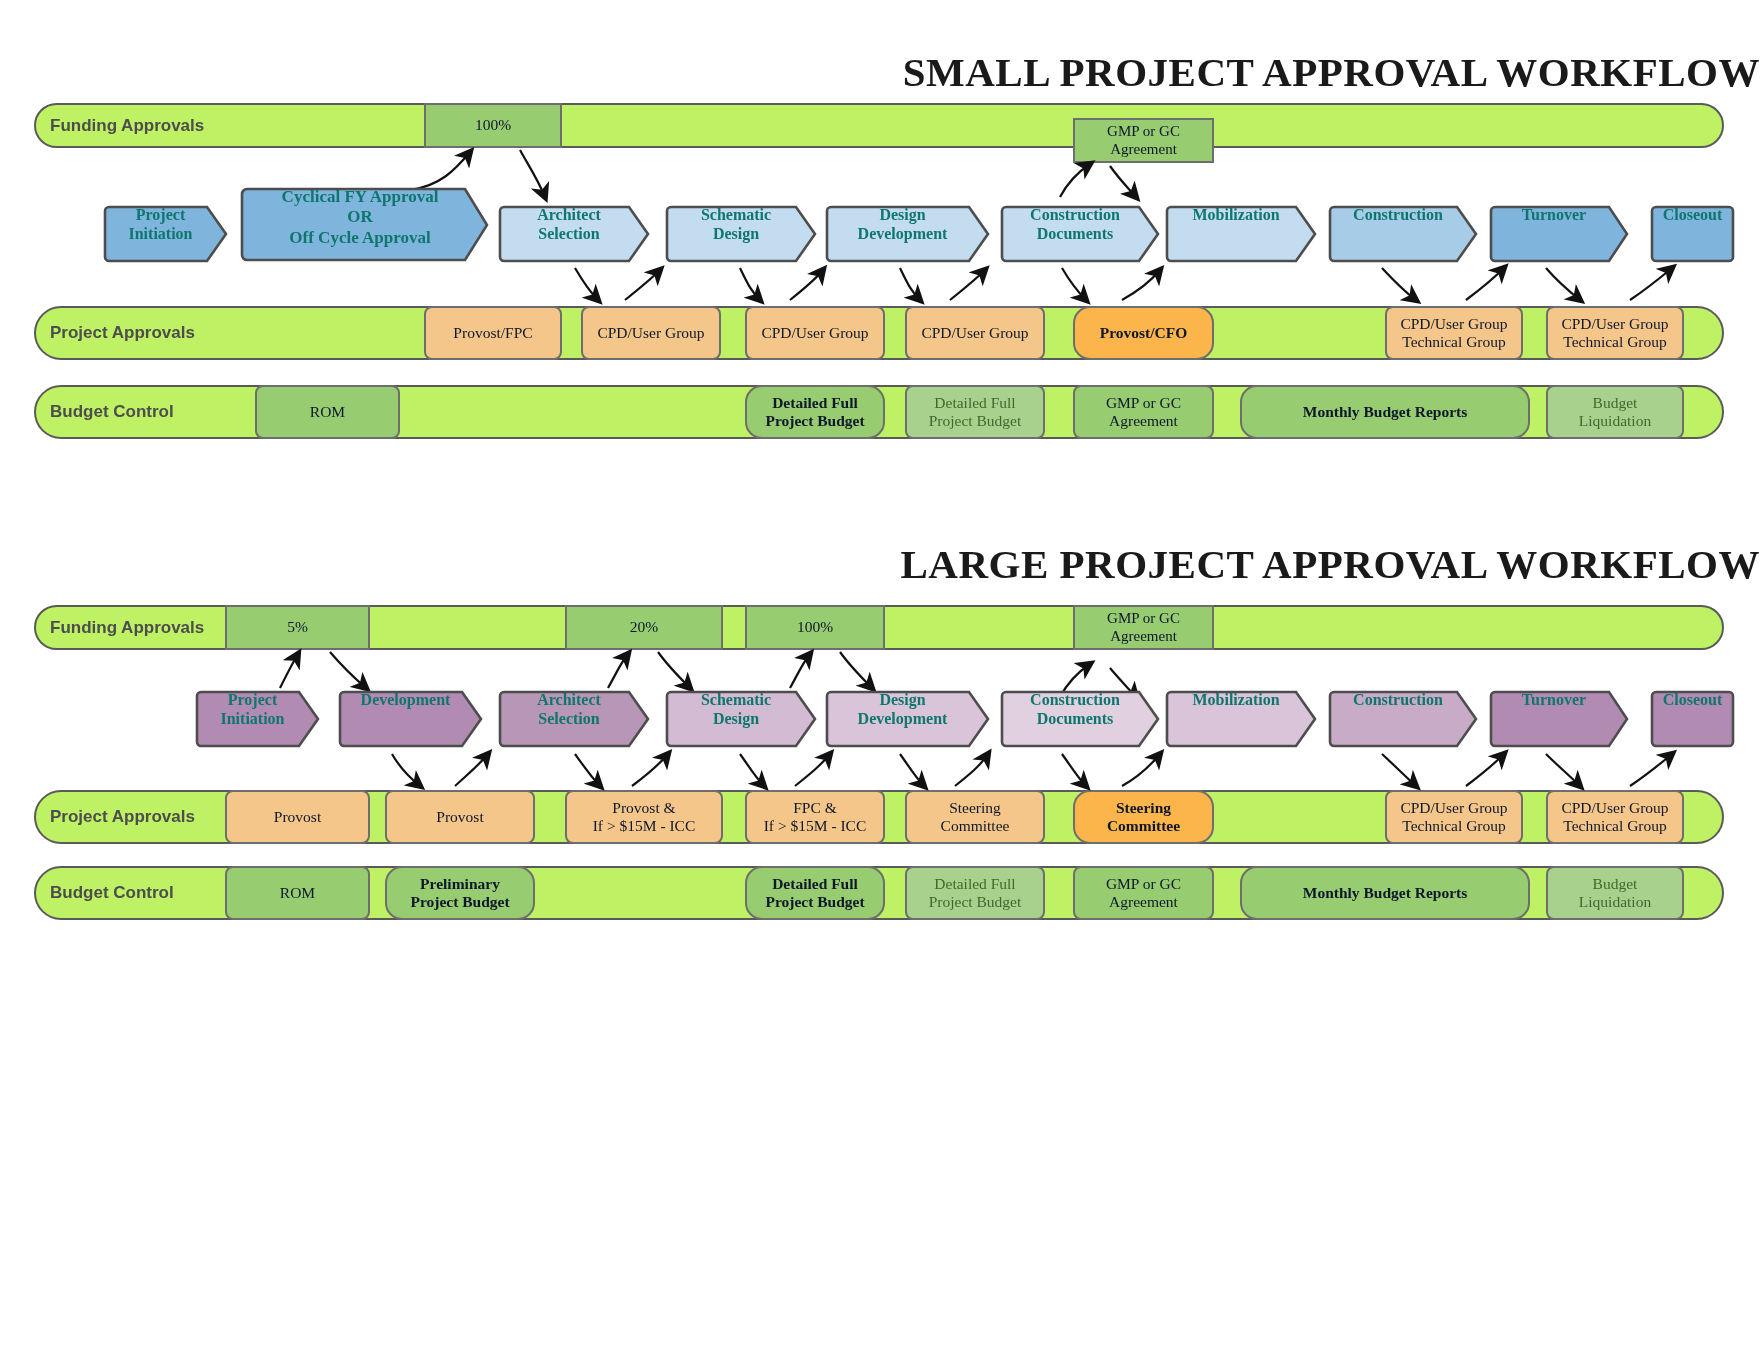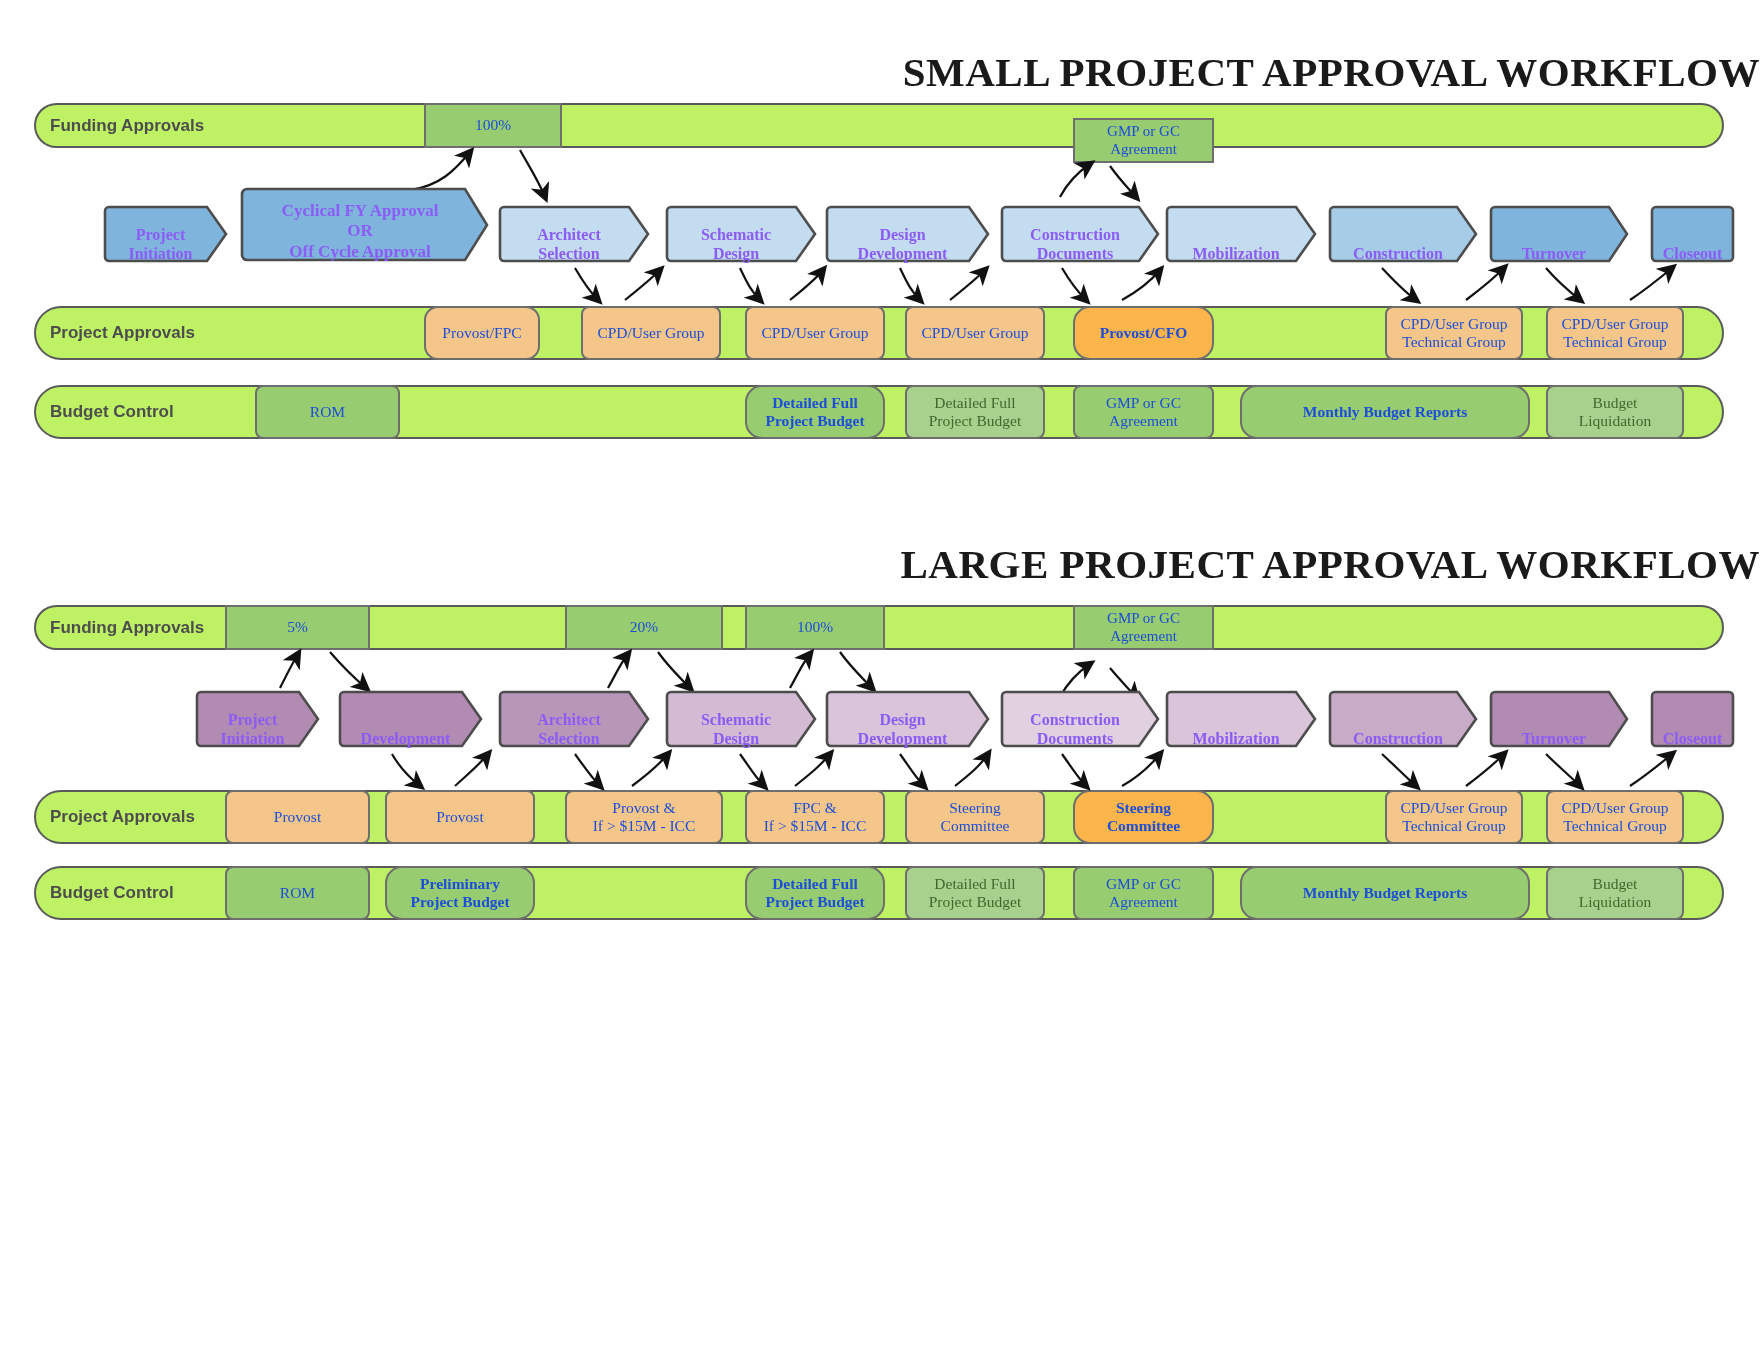--- a/index.html
+++ b/index.html
@@ -27,33 +27,33 @@
     position:absolute;left:14px;top:50%;transform:translateY(-50%);
     font-family:"Liberation Sans", sans-serif;
     font-size:17px;font-weight:bold;color:#4d4d4d;
     white-space:nowrap;
   }
   .cell{
     position:absolute;box-sizing:border-box;
     display:flex;align-items:center;justify-content:center;text-align:center;
     border:2px solid #6e6e6e;
     font-family:"Liberation Serif", serif;
-    font-size:15.5px;color:#1d4ed8;line-height:1.18;
+    font-size:15.5px;color:#0f172a;line-height:1.18;
     padding:0 4px;
   }
   .cell.round{border-radius:8px;}
   .cell.bold{font-weight:bold;border-radius:17px;}
   .cell.flat{border-radius:0;}
 
   
   .chev{
     position:absolute;box-sizing:border-box;
-    display:flex;align-items:flex-end;justify-content:center;text-align:center;
+    display:flex;align-items:flex-start;justify-content:center;text-align:center;
     font-family:"Liberation Serif", serif;
-    font-size:16px;font-weight:bold;color:#8b5cf6;line-height:1.2;
+    font-size:16px;font-weight:bold;color:#0f766e;line-height:1.2;
     padding:0 18px 0 8px;
   }
   .chev .ctxt{position:relative;z-index:2;}
   .chev svg{position:absolute;left:0;top:0;width:100%;height:100%;z-index:1;}
 
   .arrows{position:absolute;left:0;top:0;pointer-events:none;}
 </style>
 </head>
 <body>
 
@@ -141,21 +141,21 @@
   <div class="chev" style="left:1650px;top:205px;width:85px;height:58px;padding:0 6px;">
     <svg viewBox="0 0 85 58" preserveAspectRatio="none">
         <path d="M6 2 H79 A4 4 0 0 1 83 6 V52 A4 4 0 0 1 79 56 H6 A4 4 0 0 1 2 52 V6 A4 4 0 0 1 6 2 Z" fill="#7fb4dd" stroke="#4d4d4d" stroke-width="2.6"></path>
       </svg>
     <span class="ctxt" style="white-space:pre-line;">Closeout</span>
   </div>
 
   <div class="lane" style="left:34px;top:306px;width:1690px;height:54px;">
     <div class="lane-label">Project Approvals</div>
   </div>
-  <div class="cell round" style="left:424px;top:306px;width:116px;height:54px;background:#f5c68a;border-radius:14px;">Provost/FPC</div>
+  <div class="cell round" style="left:424px;top:306px;width:138px;height:54px;background:#f5c68a;">Provost/FPC</div>
   <div class="cell round" style="left:581px;top:306px;width:140px;height:54px;background:#f5c68a;">CPD/User Group</div>
   <div class="cell round" style="left:745px;top:306px;width:140px;height:54px;background:#f5c68a;">CPD/User Group</div>
   <div class="cell round" style="left:905px;top:306px;width:140px;height:54px;background:#f5c68a;">CPD/User Group</div>
   <div class="cell round bold" style="left:1073px;top:306px;width:141px;height:54px;background:#fcb54a;">Provost/CFO</div>
   <div class="cell round" style="left:1385px;top:306px;width:138px;height:54px;background:#f5c68a;white-space:pre-line;">CPD/User Group
 Technical Group</div>
   <div class="cell round" style="left:1546px;top:306px;width:138px;height:54px;background:#f5c68a;white-space:pre-line;">CPD/User Group
 Technical Group</div>
 
   <div class="lane" style="left:34px;top:385px;width:1690px;height:54px;">

